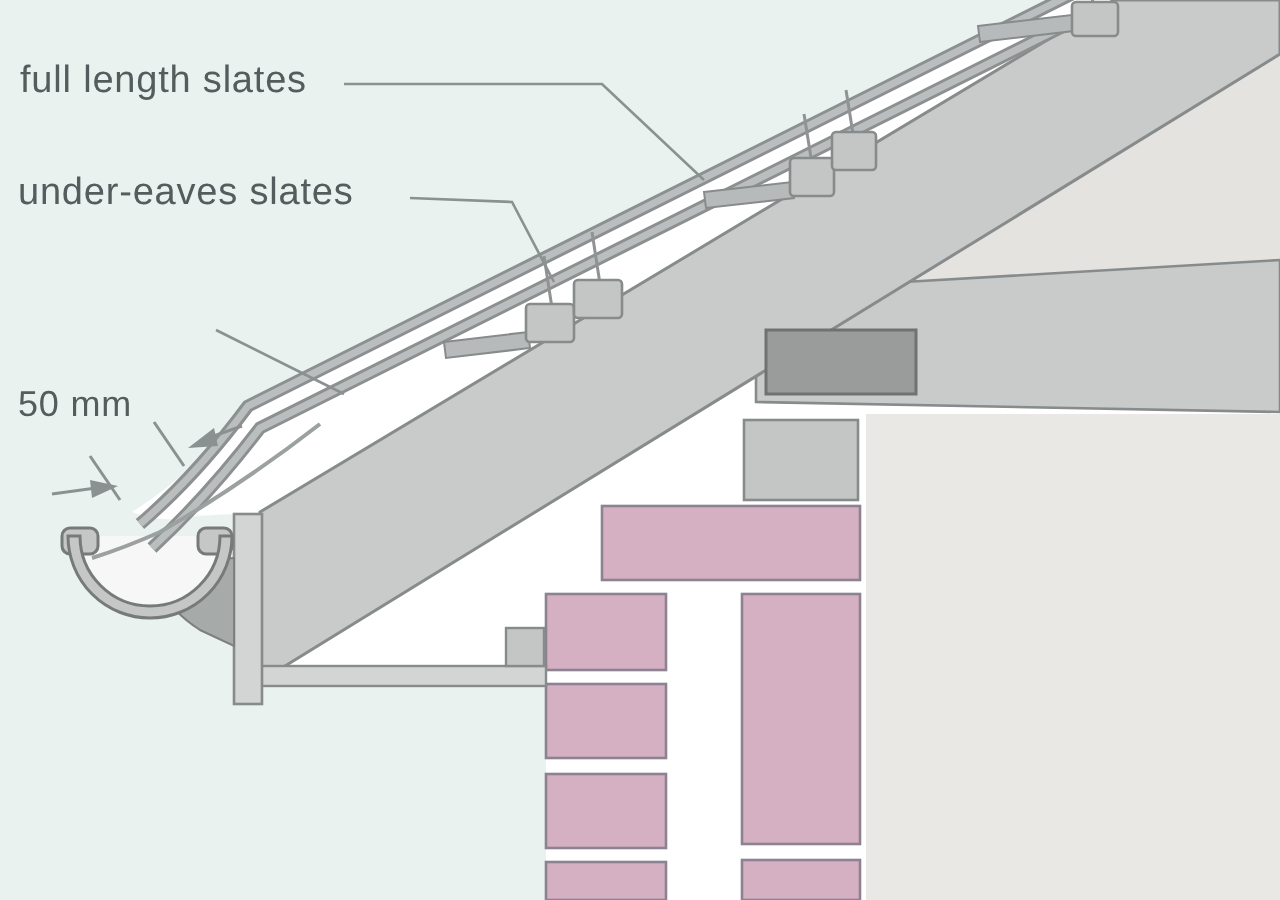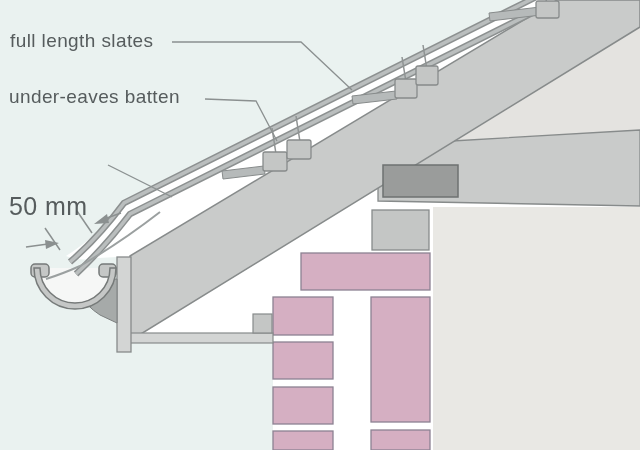--- a/index.html
+++ b/index.html
@@ -10,21 +10,21 @@
   }
   #stage svg{position:absolute;left:0;top:0;display:block;}
   .lbl{
     position:absolute;color:var(--color-text,#565c5d);
     font-size:19px;letter-spacing:.4px;line-height:1.05;white-space:nowrap;
     -webkit-font-smoothing:antialiased;
   }
   #lbl-slates{left:10px;top:31px;}
   #lbl-batten{left:9px;top:87px;}
   #lbl-course{left:9px;top:142px;}
-  #lbl-dim{left:9px;top:193px;font-size:25px;}
+  #lbl-dim{left:9px;top:193px;font-size:18px;}
   .fill-white{fill:#ffffff;}
   .o{stroke:var(--color-outline,#878b8b);}
 </style>
 </head>
 <body>
 
 <div id="stage">
   <svg width="640" height="450" viewBox="0 0 640 450">
 
     <path class="fill-white" d="M66,256 Q98,236 124,202 L530,0 L640,0 L640,450 L117,450 L117,257 L98,258 Q80,262 66,256 Z"></path>
@@ -107,15 +107,15 @@
       <line x1="77" y1="211" x2="92" y2="233"></line>
       <line x1="45" y1="228" x2="60" y2="250"></line>
       <line x1="121" y1="213" x2="104" y2="219"></line>
       <line x1="26" y1="247" x2="48" y2="244"></line>
       <polygon points="94,224 107,214 109,223" style="fill:var(--color-leader,#8b9090);stroke:none"></polygon>
       <polygon points="59,243 45,240 46,249" style="fill:var(--color-leader,#8b9090);stroke:none"></polygon>
     </g>
   </svg>
 
   <div class="lbl" id="lbl-slates">full length slates</div>
-  <div class="lbl" id="lbl-batten">under-eaves batten</div>
+  <div class="lbl" id="lbl-batten">under-eaves slates</div>
   <div class="lbl" id="lbl-dim">50 mm</div>
 </div>
 
 </body></html>

